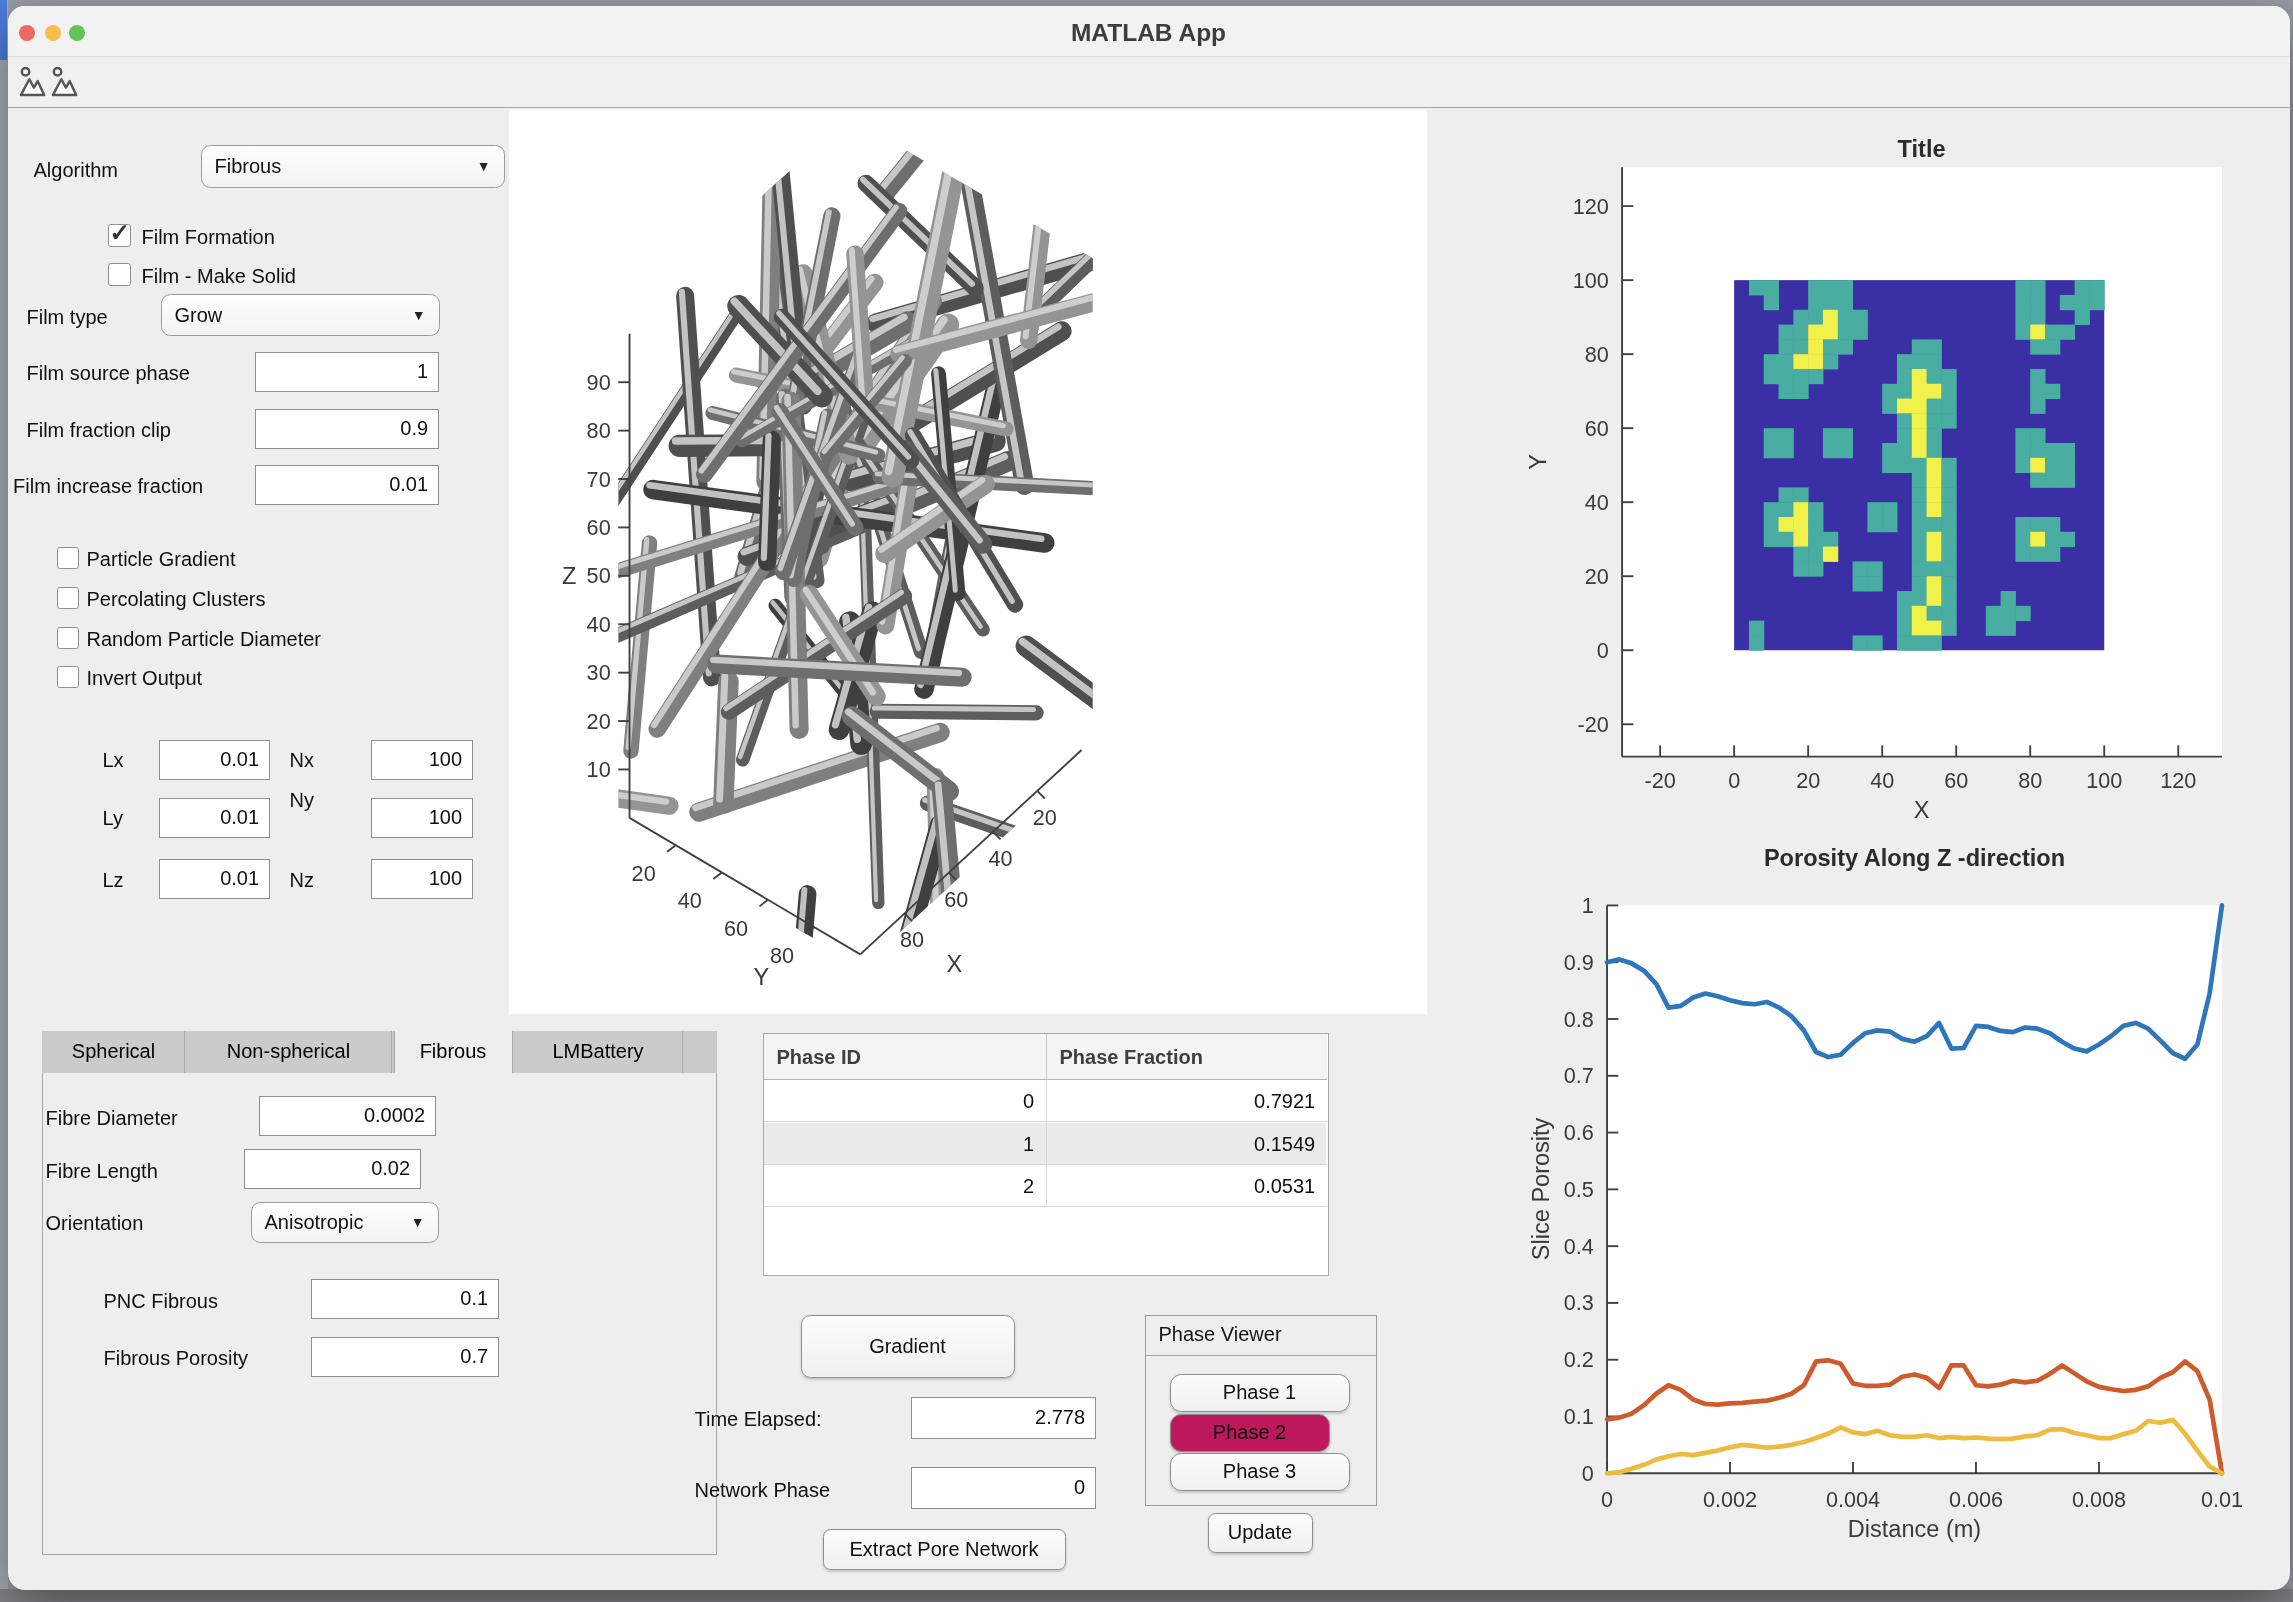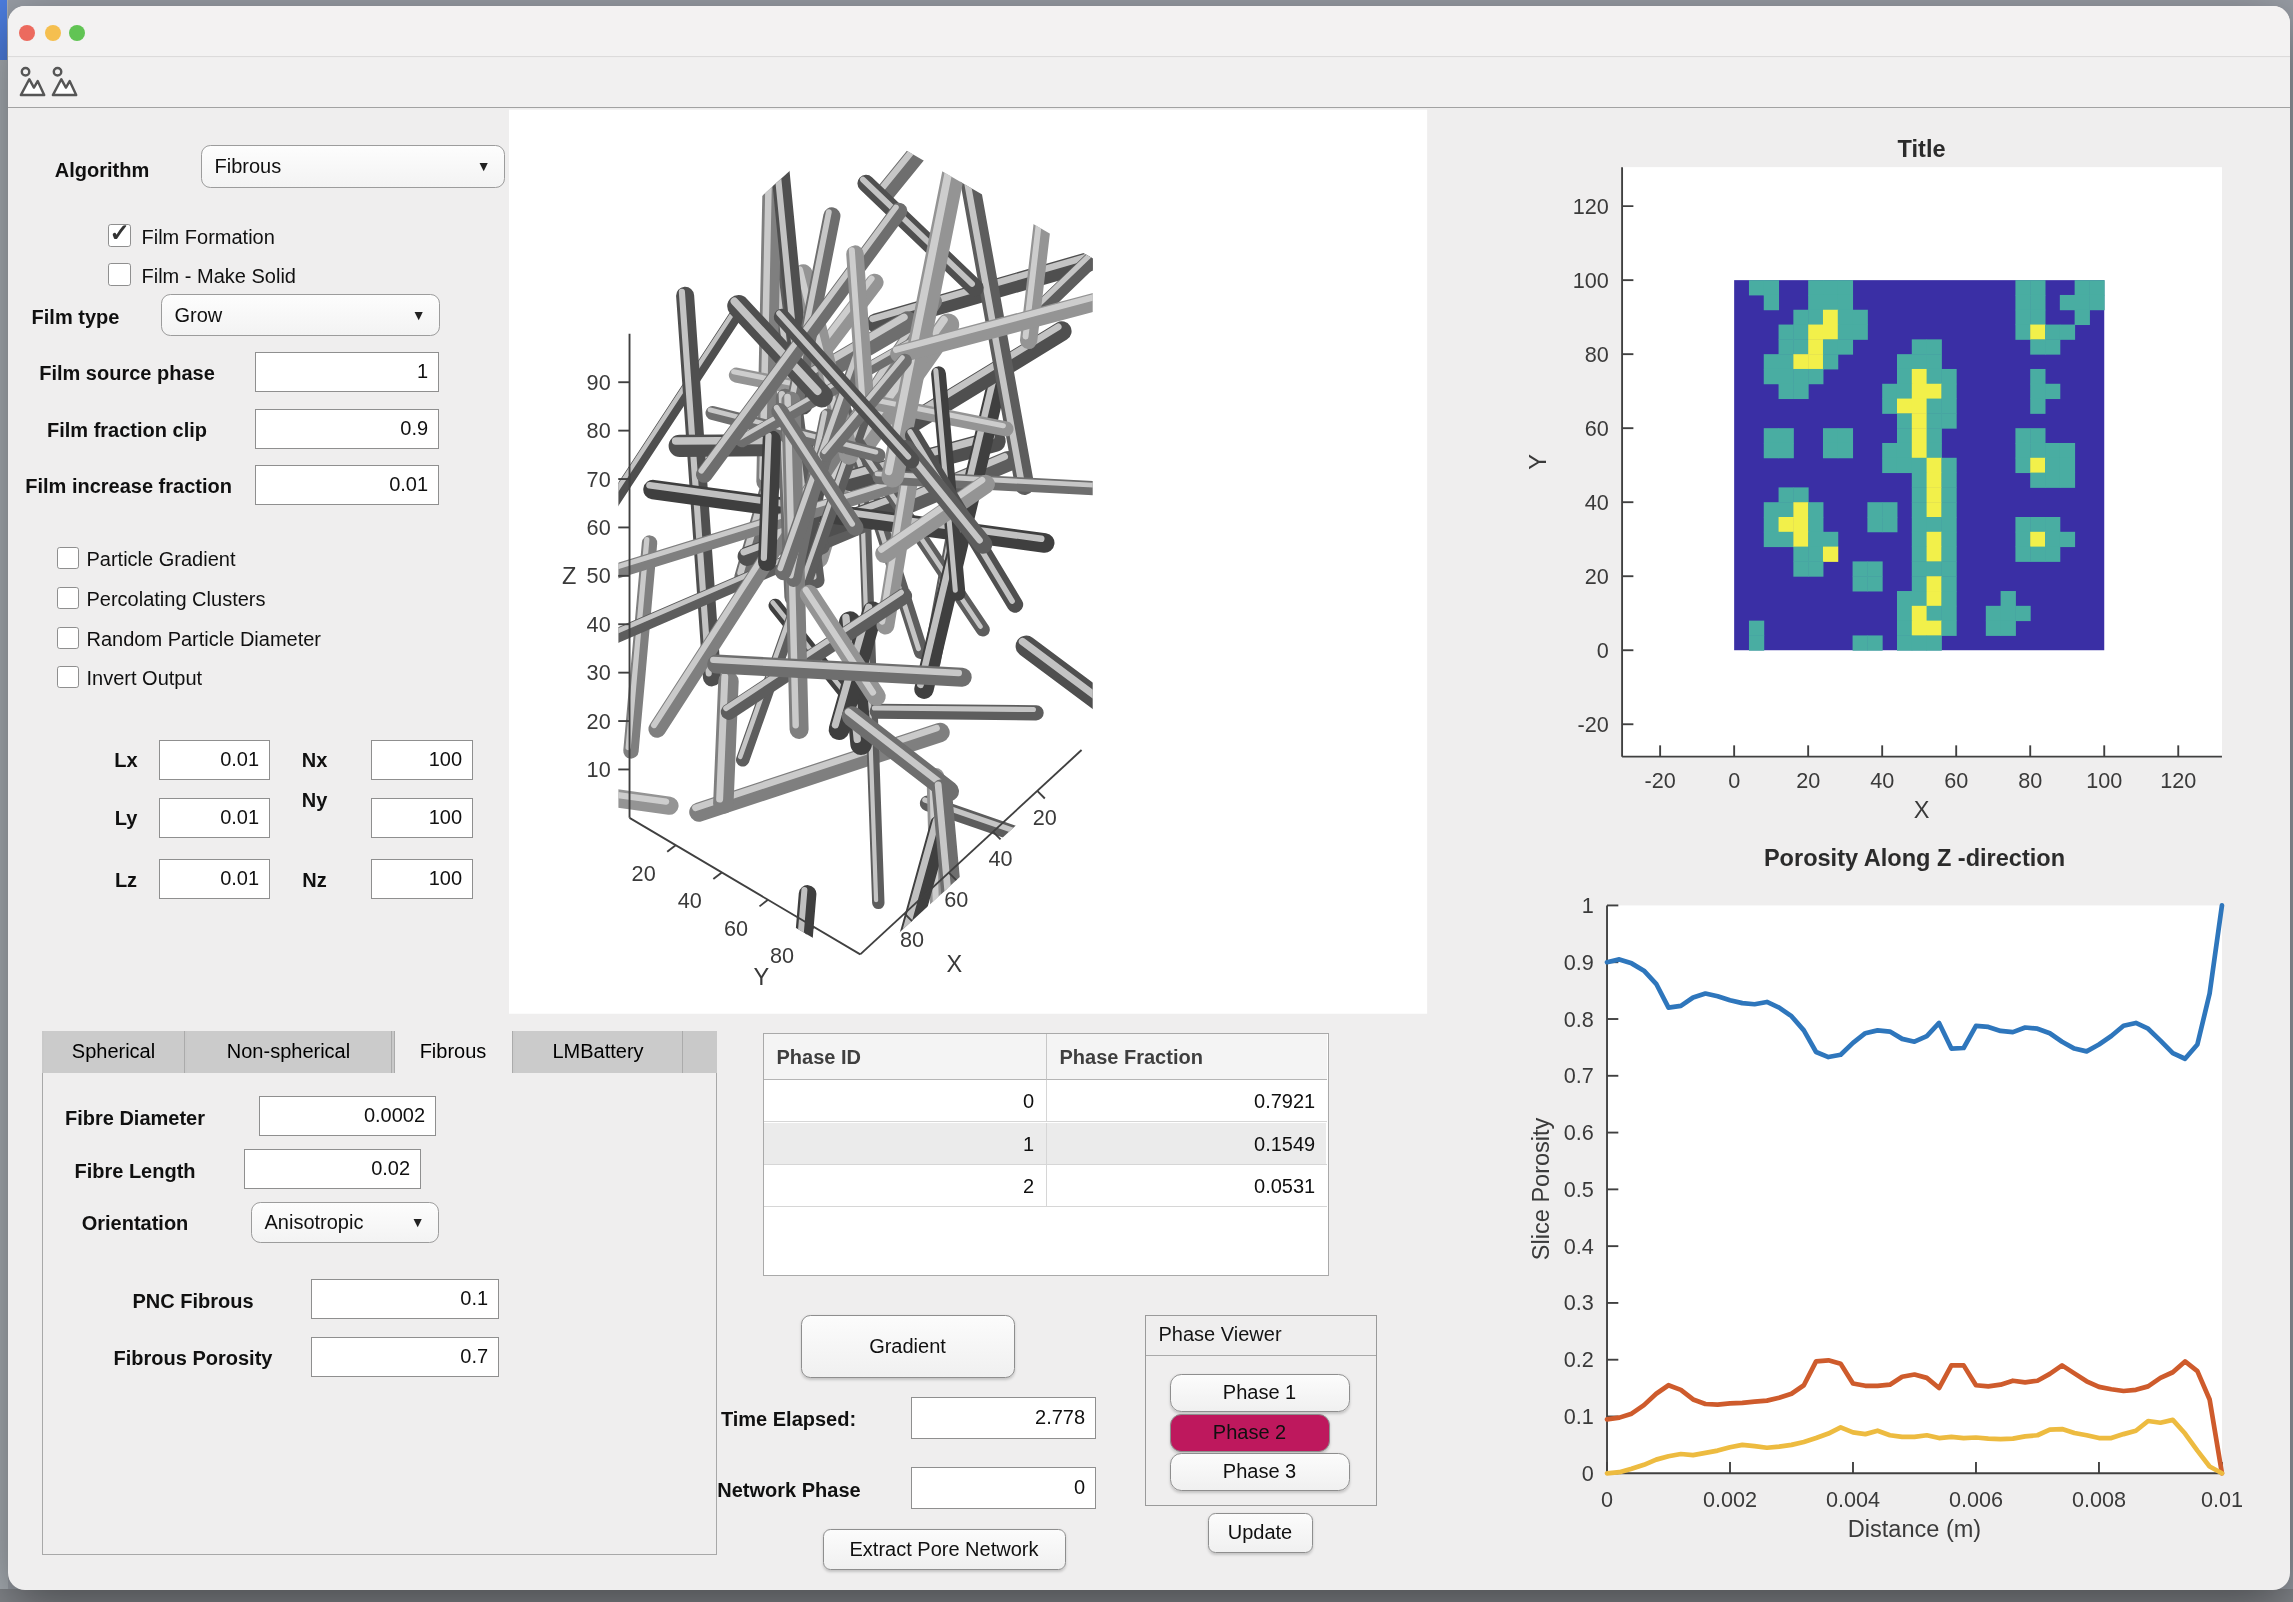--- a/index.html
+++ b/index.html
@@ -11,21 +11,21 @@
             border-radius:17px; box-shadow:0 17px 56px rgba(0,0,0,.45); overflow:hidden; }
   .titlebar { position:absolute; left:0; top:0; width:100%; height:51px; background:#f3f2f2; border-bottom:0.9px solid #dcdbdb; }
   .tl { position:absolute; top:19px; width:16px; height:16px; border-radius:50%; }
   .tl.red { left:11.3px; background:#ec6a5e; }
   .tl.yellow { left:37px; background:#f5bf4f; }
   .tl.green { left:61px; background:#61c454; }
   .wintitle { position:absolute; left:0; top:13px; width:100%; text-align:center; font-size:24.5px; font-weight:bold; color:#3d3d3d; }
   .toolbar { position:absolute; left:0; top:52px; width:100%; height:50px; background:#f1f0f0; border-bottom:1.9px solid #a2a2a2; }
   .tbicon { position:absolute; top:7.5px; width:28px; height:34px; }
   .label { position:absolute; font-size:20px; color:#101010; height:26px; line-height:26px; }
-  .rlabel { text-align:center;font-weight:bold; }
+  .rlabel { text-align:left; }
   .field { position:absolute; background:#ffffff; border:1.9px solid #8f8f8f; font-size:20px; color:#101010;
            text-align:right; padding:0 9.4px 0 5.6px; font-family:"Liberation Sans",sans-serif; }
   .dd { position:absolute; background:linear-gradient(#fdfdfd,#f3f3f3); border:1.9px solid #9c9c9c; border-radius:9.4px;
         font-size:20px; color:#101010; }
   .dd .ddtext { position:absolute; left:13px; top:50%; transform:translateY(-50%); }
   .dd .arrow { position:absolute; right:13px; top:50%; transform:translateY(-50%); font-size:14px; color:#222; }
   .cbbox { position:absolute; width:23.5px; height:23.5px; background:#ffffff; border:1.9px solid #8f8f8f; border-radius:2.8px;
            font-size:24.5px; line-height:21px; text-align:center; color:#333; font-weight:bold; }
   .cbbox.checked::after { content:"\2713"; position:absolute; left:0.9px; top:-2.8px; }
   .btn { position:absolute; background:linear-gradient(#fcfcfc,#f0f0f0); border:1.9px solid #8e8e8e; border-radius:9.4px;
@@ -53,20 +53,21 @@
 
 <div class="deskstrip"></div>
 <div class="deskblue"></div>
 <div class="bottomstrip"></div>
 
 <div class="window">
   <div class="titlebar">
     <div class="tl red"></div>
     <div class="tl yellow"></div>
     <div class="tl green"></div>
+    <div class="wintitle">MATLAB App</div>
   </div>
   <div class="toolbar">
     <svg class="tbicon" style="left:11.3px" viewBox="0 0 30 36">
       <circle cx="7" cy="7" r="4" fill="none" stroke="#565656" stroke-width="2.6"></circle>
       <path d="M2 32 L11 15 L16 24 L20 17 L27 32 Z" fill="#ffffff" stroke="#565656" stroke-width="2.6" stroke-linejoin="round"></path>
     </svg>
     <svg class="tbicon" style="left:43px" viewBox="0 0 30 36">
       <circle cx="7" cy="7" r="4" fill="none" stroke="#565656" stroke-width="2.6"></circle>
       <path d="M2 32 L11 15 L16 24 L20 17 L27 32 Z" fill="#ffffff" stroke="#565656" stroke-width="2.6" stroke-linejoin="round"></path>
     </svg>

